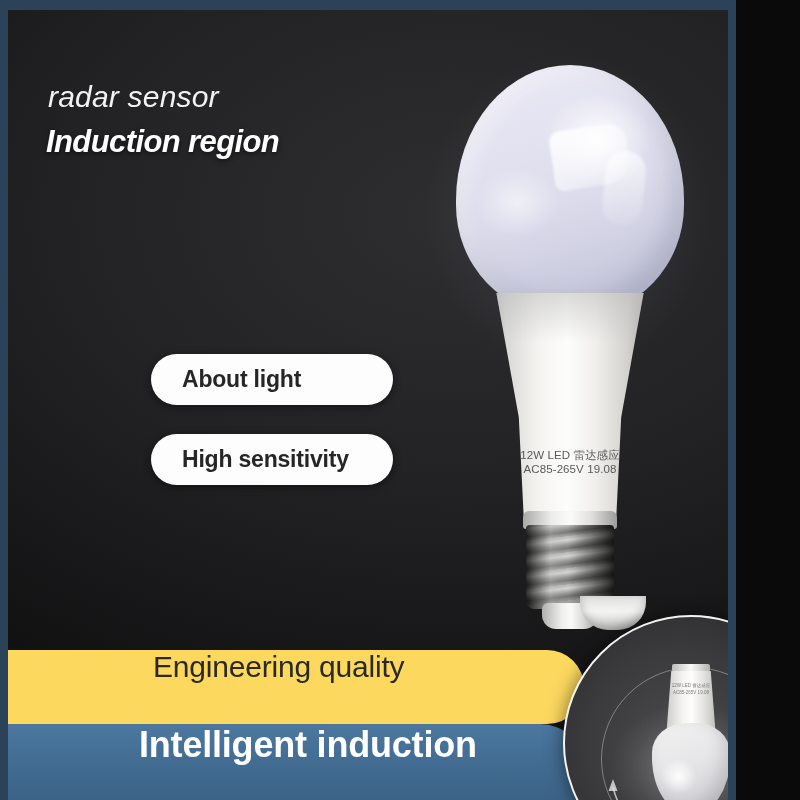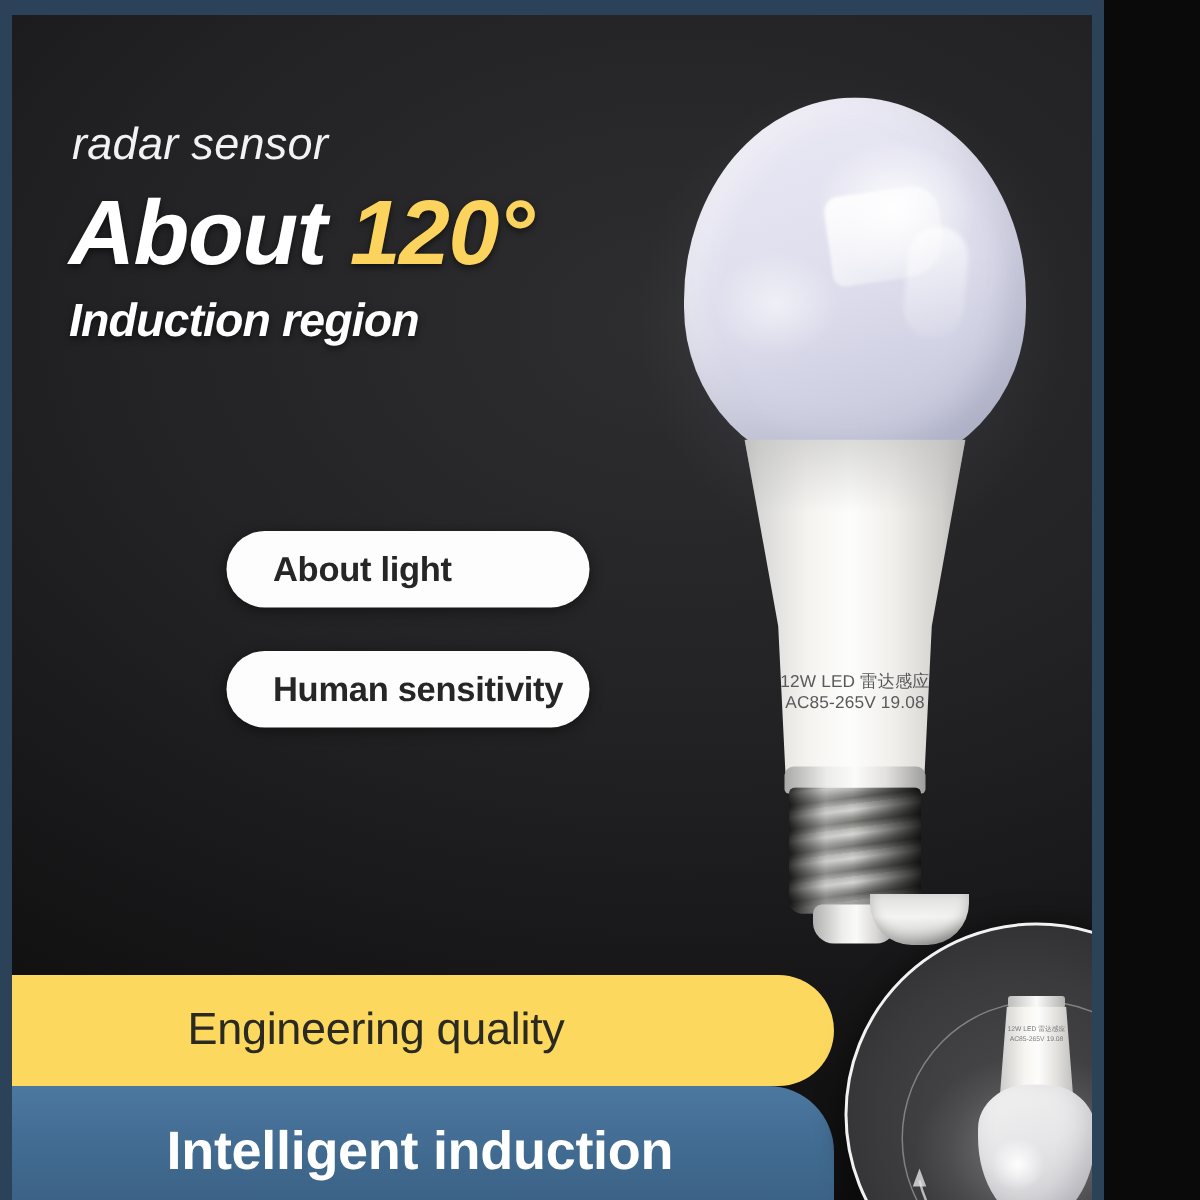--- a/index.html
+++ b/index.html
@@ -161,21 +161,21 @@
     position: absolute; left: 104px; top: 538px; width: 56px; height: 26px;
     border-radius: 6px 6px 14px 14px;
     background: linear-gradient(90deg, #b0b0ae 0%, #eeeeec 35%, #fafaf8 52%, #d8d7d5 75%, #9a9a98 100%);
   }
 
   
   .band {
     position: absolute;
     left: -8px;
     display: flex;
-    align-items: center;
+    padding-left: 28px;
   }
   #band-yellow {
     top: 640px;
     width: 556px;
     height: 74px;
     background: #fcd85f;
     border-radius: 0 46px 46px 0;
   }
   #band-yellow span {
     font-size: 30px;
@@ -264,32 +264,28 @@
   }
 </style>
 </head>
 <body>
 
 <div id="poster">
   <div class="canvas">
 
     <div class="headline">
       <p class="kicker">radar sensor</p>
-      <p class="h1row">
-        <span class="w">About</span>
-        <span class="y">120°</span>
-      </p>
       <p class="h2row">Induction region</p>
     </div>
 
     <div class="pill" id="pill-1">
       <span>About light</span>
     </div>
     <div class="pill" id="pill-2">
-      <span>Human sensitivity</span>
+      <span>High sensitivity</span>
     </div>
 
     <div class="bulb">
       <div class="bulb-glow"></div>
       <div class="dome">
         <div class="dome-spec"></div>
         <div class="dome-spec2"></div>
       </div>
       <div class="housing"></div>
       <div class="housing-shade"></div>

